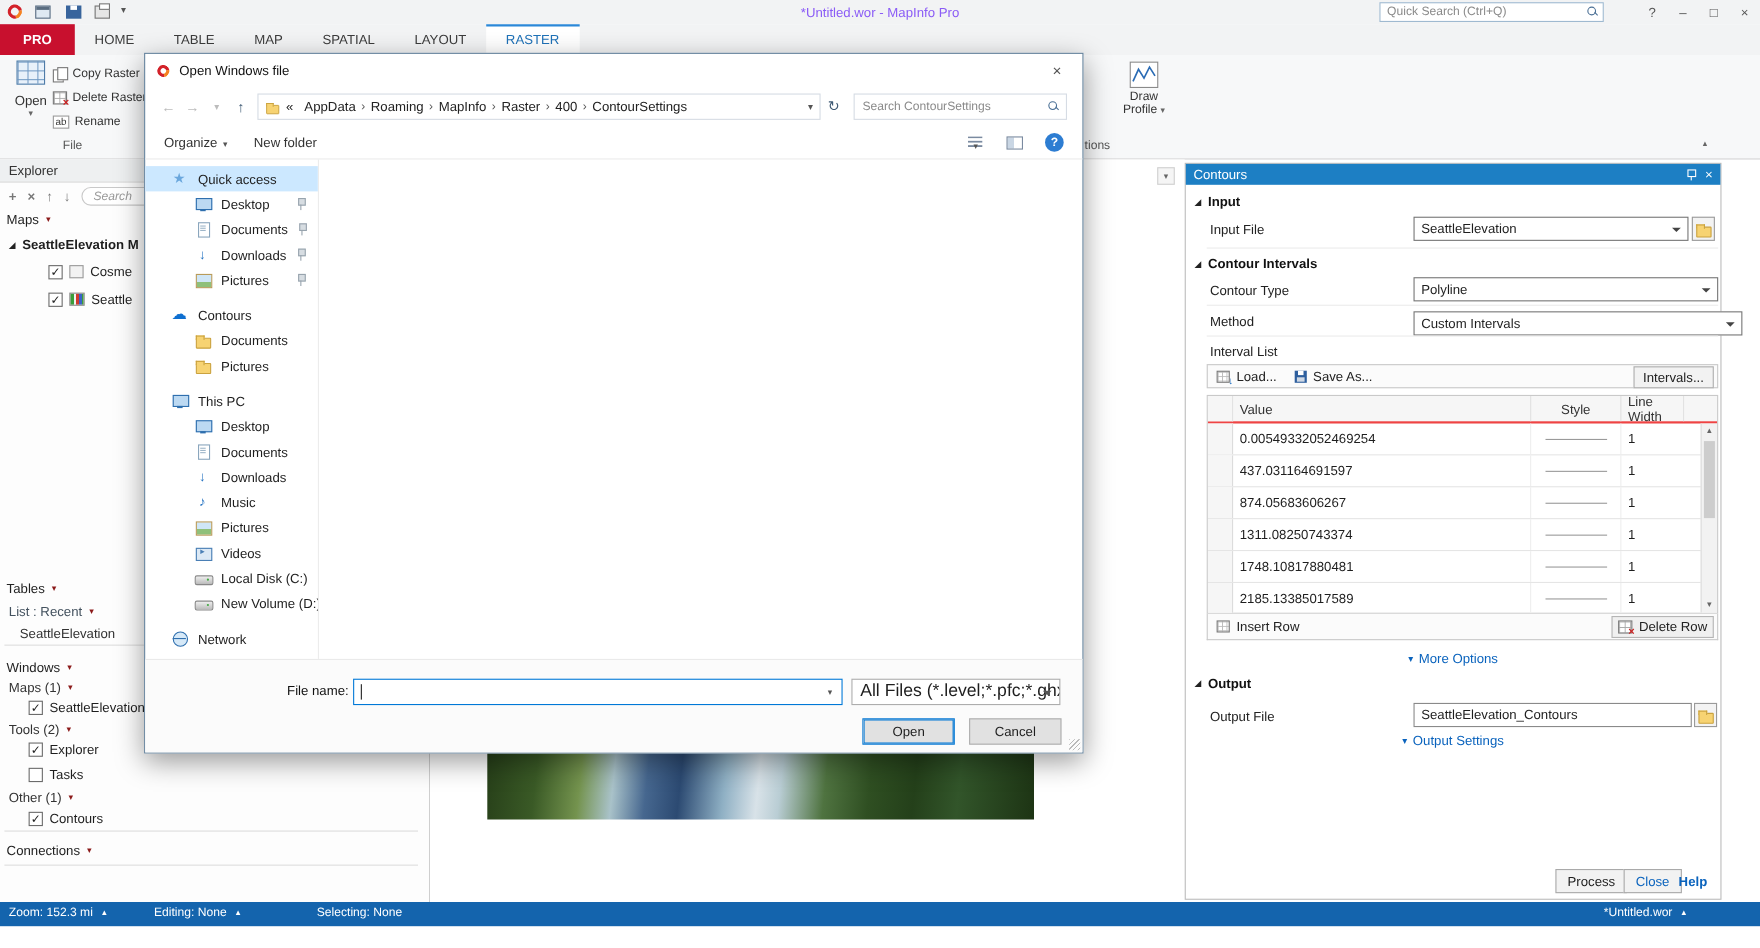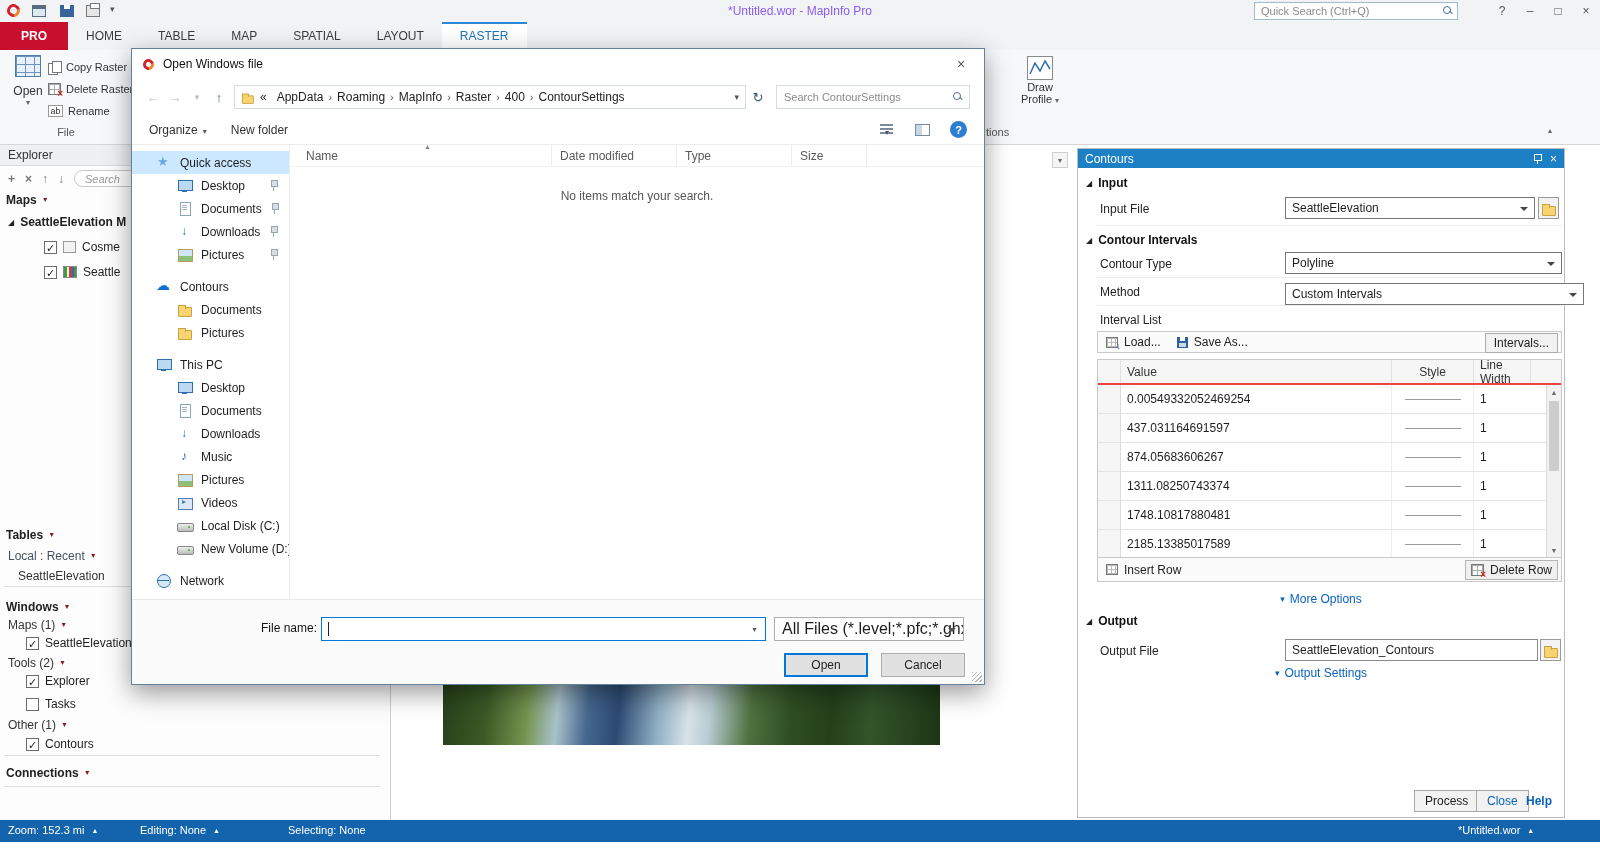--- a/index.html
+++ b/index.html
@@ -63,21 +63,21 @@
 .dp-caret::after{content:"▾";font-size:8px;color:#666;margin-left:3px}
 .rib-collapse{position:absolute;left:1548px;top:76px;color:#666;font-size:8px}
 .rib-collapse::before{content:"▴"}
 
 
 .explorer{position:absolute;left:0;top:145px;width:391px;height:675px;background:#fdfdfd;border-right:1px solid #cfcfcf}
 .panel-head{height:21px;background:#eef0f1;border-bottom:1px solid #dcdcdc;display:flex;align-items:center;padding-left:8px;color:#333}
 .ex-tools{position:absolute;left:8px;top:25px;display:flex;align-items:center;gap:10px}
 .ex-tools .g::before{color:#777;font-weight:bold}
 .ex-search{width:250px;height:17px;border:1px solid #c9c9c9;border-radius:9px;color:#999;font-style:italic;padding-left:10px;display:flex;align-items:center;font-size:11px;background:#fff}
-.sec-h{position:absolute;font-weight:bold;color:#222}
+.sec-h{position:absolute;font-weight:normal;color:#222}
 .tri-dn::after{content:"▼";font-size:7px;color:#8b1a1a;margin-left:5px;vertical-align:2px}
 .tree-root{position:absolute;display:flex;align-items:center;gap:6px;font-weight:bold;white-space:nowrap}
 .tri-exp{font-size:8px;color:#222}
 .tri-exp::before{content:"◢"}
 .cbrow{position:absolute;display:flex;align-items:center;gap:6px;white-space:nowrap}
 .cb{flex:none;width:13px;height:13px;border:1px solid #6b6b6b;background:#fff;font-size:11px;line-height:12px;text-align:center;color:#222;font-weight:bold}
 .lyr-cosmetic{width:13px;height:12px;border:1px solid #9a9a9a;background:#f2f2f2}
 .lyr-raster{width:14px;height:12px;border:1px solid #888;background:linear-gradient(90deg,#3a9e3a 0 25%,#f2f2f2 25% 45%,#d23b2e 45% 65%,#3a62c9 65% 85%,#3a9e3a 85%)}
 .ex-hr{position:absolute;left:4px;right:10px;border-top:1px solid #ddd}
 .sub-h{position:absolute;color:#333;font-weight:normal}
@@ -296,21 +296,21 @@
     <span class="cb">✓</span>
     <span class="lyr-cosmetic"></span>
     <span>Cosme</span>
   </div>
   <div class="cbrow" style="left:44px;top:120px">
     <span class="cb">✓</span>
     <span class="lyr-raster"></span>
     <span>Seattle</span>
   </div>
   <div class="sec-h tri-dn" style="left:6px;top:383px">Tables</div>
-  <div class="plain tri-dn" style="left:8px;top:404px;color:#44525f">Local : Recent</div>
+  <div class="plain tri-dn" style="left:8px;top:404px;color:#44525f">List : Recent</div>
   <div class="plain" style="left:18px;top:424px">SeattleElevation</div>
   <div class="ex-h r ex-hr" style="top:441px"></div>
   <div class="sec-h tri-dn" style="left:6px;top:455px">Windows</div>
   <div class="sub-h tri-dn" style="left:8px;top:473px">Maps (1)</div>
   <div class="cbrow" style="left:26px;top:491px">
     <span class="cb">✓</span>
     <span>SeattleElevation</span>
   </div>
   <div class="sub-h tri-dn" style="left:8px;top:511px">Tools (2)</div>
   <div class="cbrow" style="left:26px;top:529px">
@@ -586,30 +586,20 @@
       <div class="sb-row lvl1">
         <span class="ic ic-drive"></span>
         <span>New Volume (D:)</span>
       </div>
       <div class="sb-row gap">
         <span class="ic ic-net"></span>
         <span>Network</span>
       </div>
     </div>
 
-    <div class="dlg-files">
-      <div class="fl-head">
-        <span class="sort-car"></span>
-        <div class="fl-c1">Name</div>
-        <div class="fl-c2">Date modified</div>
-        <div class="fl-c3">Type</div>
-        <div class="fl-c4">Size</div>
-      </div>
-      <div class="empty-msg">No items match your search.</div>
-    </div>
   </div>
 
   <div class="dlg-footer">
     <div class="fn-label">File name:</div>
     <div class="fn-input">
       <span></span>
       <span class="fn-caret"></span>
       <span class="fn-dd"></span>
     </div>
     <div class="ft-combo">

